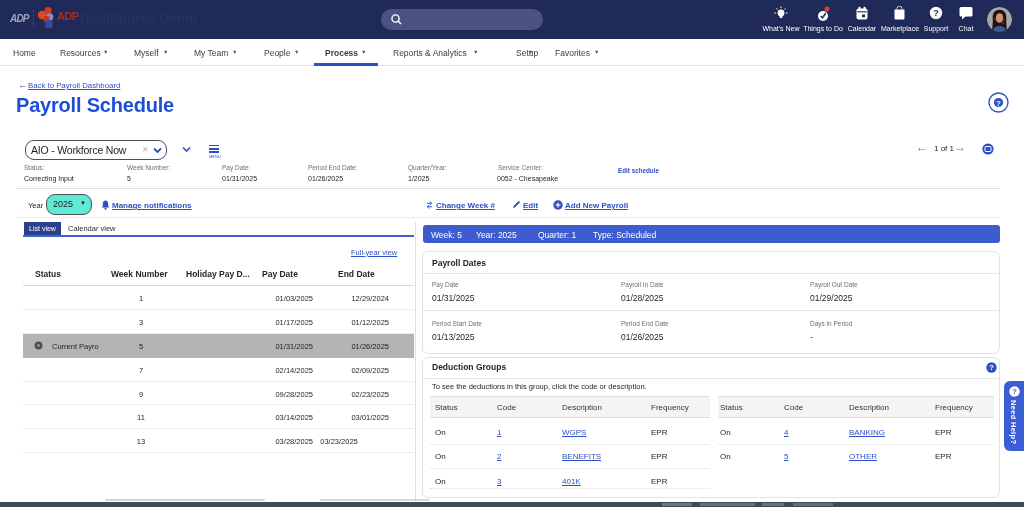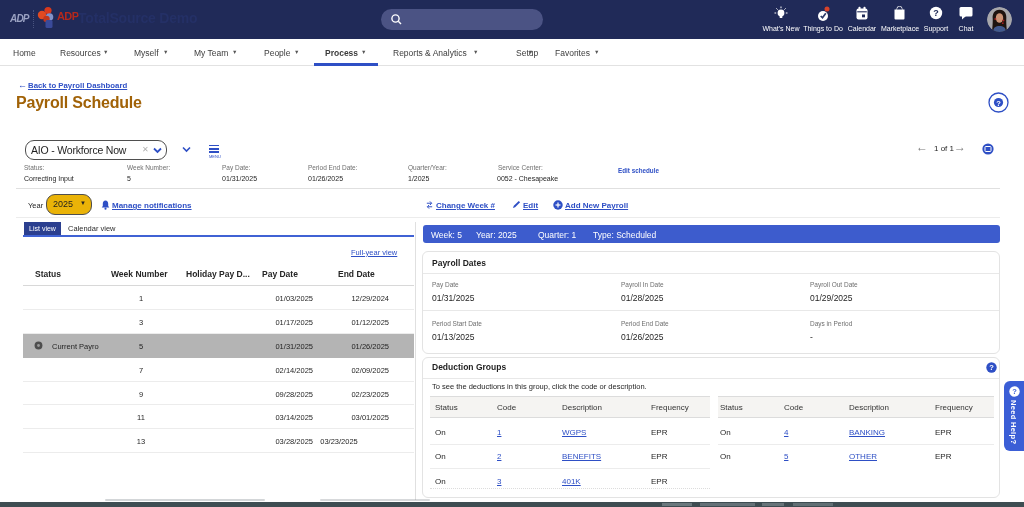--- a/index.html
+++ b/index.html
@@ -107,22 +107,22 @@
   <span class="abs" style="left:393px;">Reports &amp; Analytics</span>
     <span class="abs" style="left:473px;top:1px;font-size:5.5px;color:#555;">▼</span>
   <span class="abs" style="left:516px;">Setup</span>
     <span class="abs" style="left:528px;top:1px;font-size:5.5px;color:#555;">▼</span>
   <span class="abs" style="left:555px;">Favorites</span>
     <span class="abs" style="left:594px;top:1px;font-size:5.5px;color:#555;">▼</span>
 </div>
 <div class="abs" style="left:314px;top:63px;width:64px;height:2.5px;background:#2e4fc5;"></div>
 
 <div class="abs" style="left:18px;top:80px;font-size:9px;color:#2e4fc5;">←</div>
-<div class="abs" style="left:28px;top:81px;font-size:7.8px;"><a class="lnk" style="font-weight:bold;">Back to Payroll Dashboard</a></div>
-<div class="abs" style="left:16px;top:94px;font-size:16px;font-weight:bold;color:#a16207;letter-spacing:-0.2px;">Payroll Schedule</div>
+<div class="abs" style="left:28px;top:81px;font-size:7.8px;"><a class="lnk" style="font-weight:normal;">Back to Payroll Dashboard</a></div>
+<div class="abs" style="left:16px;top:94px;font-size:20px;font-weight:bold;color:#1d4ed8;letter-spacing:-0.2px;">Payroll Schedule</div>
 <svg class="abs" style="left:988px;top:92px;" width="21" height="21" viewBox="0 0 21 21">
   <circle cx="10.5" cy="10.5" r="9.5" fill="none" stroke="#2e4fc5" stroke-width="1.3"></circle>
   <circle cx="10.5" cy="10.5" r="4.6" fill="#2e4fc5"></circle>
   <text x="10.5" y="13.6" font-size="7.5" font-weight="bold" fill="#fff" text-anchor="middle" font-family="Liberation Sans">?</text>
 </svg>
 
 <div class="abs" style="left:25px;top:140px;width:142px;height:19.5px;border:1.2px solid #4f4f4f;border-radius:9px;background:#fff;">
   <span class="abs" style="left:5px;top:3px;font-size:10.5px;color:#1f1f1f;letter-spacing:-0.2px;">AIO - Workforce Now</span>
   <span class="abs" style="left:116px;top:4px;font-size:8px;color:#b0b0b0;">✕</span>
   <svg class="abs" style="left:127px;top:6px;" width="9" height="7" viewBox="0 0 9 7">
@@ -156,21 +156,21 @@
 <div class="abs val" style="left:24px;top:175px;">Correcting Input</div>
 <div class="abs val" style="left:127px;top:175px;">5</div>
 <div class="abs val" style="left:222px;top:175px;">01/31/2025</div>
 <div class="abs val" style="left:308px;top:175px;">01/26/2025</div>
 <div class="abs val" style="left:408px;top:175px;">1/2025</div>
 <div class="abs val" style="left:497px;top:175px;">0052 - Chesapeake</div>
 <div class="abs" style="left:618px;top:167px;font-size:6.3px;font-weight:bold;color:#2e4fc5;">Edit schedule</div>
 <div class="abs" style="left:16px;top:188px;width:984px;border-top:1px solid #e0e0e0;"></div>
 
 <div class="abs" style="left:28px;top:201px;font-size:7.5px;color:#1f1f1f;">Year</div>
-<div class="abs" style="left:46px;top:194px;width:46px;height:21px;border:1.2px solid #4f4f4f;border-radius:9px;background:#eab308;">
+<div class="abs" style="left:46px;top:194px;width:46px;height:21px;border:1.2px solid #4f4f4f;border-radius:9px;background:#5eead4;">
   <span class="abs" style="left:6px;top:4px;font-size:9px;color:#1f1f1f;">2025</span>
   <span class="abs" style="left:33px;top:5px;font-size:6px;color:#222;">▼</span>
 </div>
 <svg class="abs" style="left:101px;top:200px;" width="9" height="10" viewBox="0 0 10 11">
   <path d="M5 0.5 C3 0.5 2 2 2 4 L2 6.5 L0.8 8.2 L9.2 8.2 L8 6.5 L8 4 C8 2 7 0.5 5 0.5 Z" fill="#2e4fc5"></path>
   <circle cx="5" cy="9.6" r="1.2" fill="#2e4fc5"></circle>
 </svg>
 <div class="abs" style="left:112px;top:201px;font-size:8px;"><a class="lnk" style="font-weight:bold;">Manage notifications</a></div>
 
 <svg class="abs" style="left:425px;top:201px;" width="9" height="8" viewBox="0 0 10 9">

